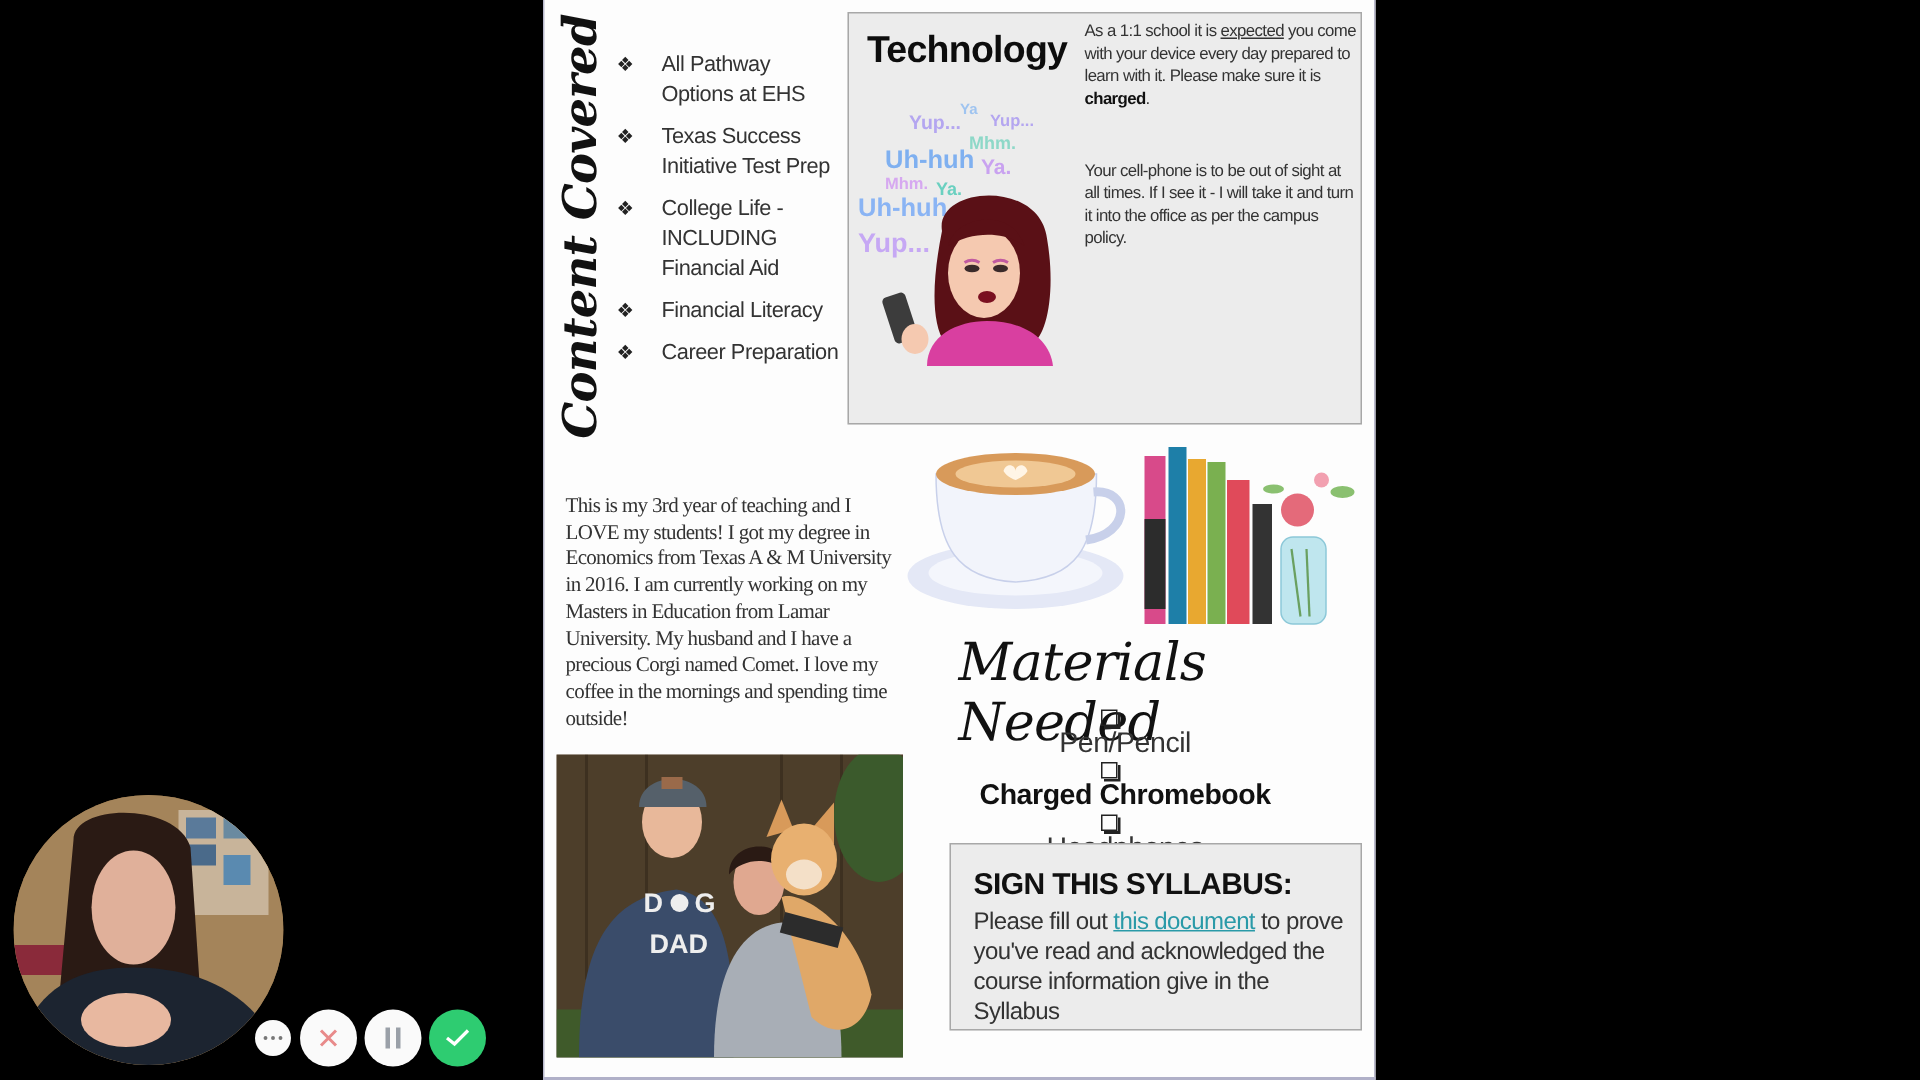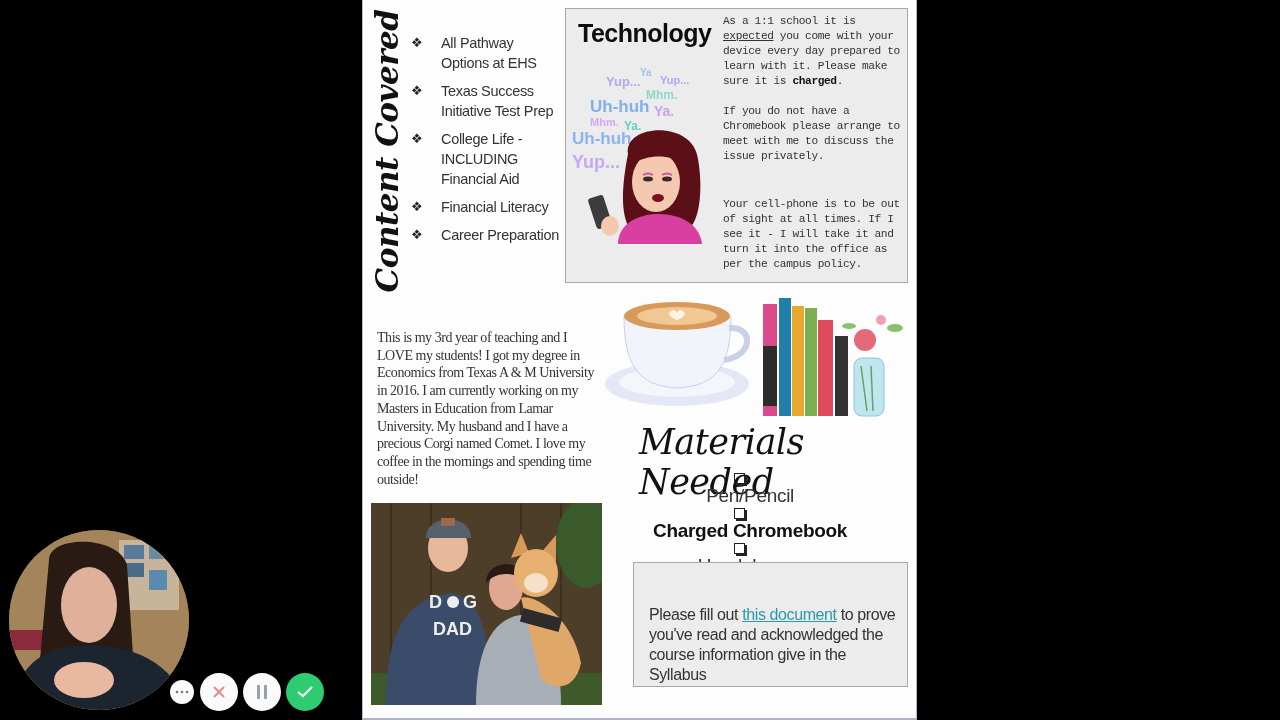--- a/index.html
+++ b/index.html
@@ -34,21 +34,21 @@
     position: absolute; left: 202px; top: 8px; width: 343px; height: 275px;
     background: #ececec; border: 1px solid #a8a8a8; padding-left: 18px;
   }
   .tech-title {
     position: absolute; left: 12px; top: 10px; font-family: "Liberation Sans", sans-serif;
     font-weight: bold; font-size: 25px; color: #0d0d0d; letter-spacing: -0.5px;
   }
   .bitmoji { position: absolute; left: 2px; top: 55px; width: 138px; height: 180px; }
   .tech-text {
     position: absolute; left: 157px; top: 5px; width: 182px;
-    font-family: Liberation Mono, monospace; font-size: 11.2px; line-height: 15px; color: #333;
+    font-family: Liberation Sans, sans-serif; font-size: 11.2px; line-height: 15px; color: #333;
     letter-spacing: -0.4px;
   }
   .tech-text p { margin-bottom: 15px; }
   .tech-text p.last { margin-top: 33px; }
   .tech-text u { text-decoration: underline; }
   .tech-text b { color: #111; }
 
   
   .about-title {
     position: absolute; left: 14px; top: 298px; font-family: "Liberation Sans", sans-serif;
@@ -149,21 +149,20 @@
       <ellipse cx="99" cy="115" rx="5" ry="2.5" fill="#3a2a2a"></ellipse>
       <path d="M75 111 Q 80 108 85 111" stroke="#c05aa0" stroke-width="2" fill="none"></path>
       <path d="M94 111 Q 99 108 104 111" stroke="#c05aa0" stroke-width="2" fill="none"></path>
       <ellipse cx="90" cy="134" rx="6" ry="4" fill="#7a1020"></ellipse>
       <path d="M50 180 C 50 160, 70 150, 90 150 C 115 150, 132 162, 134 180 Z" fill="#d93fa0"></path>
       <rect x="24" y="132" width="16" height="32" rx="3" fill="#3c3c3c" transform="rotate(-18 32 148)"></rect>
       <ellipse cx="42" cy="162" rx="9" ry="10" fill="#f5c9b0"></ellipse>
     </svg>
     <div class="tech-text">
       <p><span>As a 1:1 school it is </span><u>expected</u><span> you come with your device every day prepared to learn with it. Please make sure it is </span><b>charged</b><span>.</span></p>
-      <p>If you do not have a Chromebook please arrange to meet with me to discuss the issue privately.</p>
       <p class="last">Your cell-phone is to be out of sight at all times. If I see it - I will take it and turn it into the office as per the campus policy.</p>
     </div>
   </div>
 
   <div class="about-text">This is my 3rd year of teaching and I LOVE my students! I got my degree in Economics from Texas A &amp; M University in 2016. I am currently working on my Masters in Education from Lamar University. My husband and I have a precious Corgi named Comet. I love my coffee in the mornings and spending time outside!</div>
   <div class="photo">
     <svg width="231" height="202" viewBox="0 0 231 202">
       <rect width="231" height="202" fill="#4d3e2a"></rect>
       <g stroke="#3d3020" stroke-width="2">
         <line x1="20" y1="0" x2="20" y2="150"></line>
@@ -227,20 +226,21 @@
         <span class="checkbox"></span>
         <span>Charged Chromebook</span>
       </li>
     <li>
         <span class="checkbox"></span>
         <span>Headphones</span>
       </li>
   </ul>
 
   <div class="sign-box">
+    <div class="sign-title">SIGN THIS SYLLABUS:</div>
     <div class="sign-text"><span>Please fill out </span><a>this document</a><span> to prove you've read and acknowledged the course information give in the Syllabus</span></div>
   </div>
 </div>
 
 <div class="webcam">
   <svg width="180" height="180" viewBox="0 0 180 180">
     <rect width="180" height="180" fill="#a4845a"></rect>
     <rect x="110" y="10" width="60" height="70" fill="#c8b49a"></rect>
     <rect x="115" y="15" width="20" height="14" fill="#5a7a9a"></rect>
       <rect x="140" y="15" width="20" height="14" fill="#6a8aa0"></rect>

